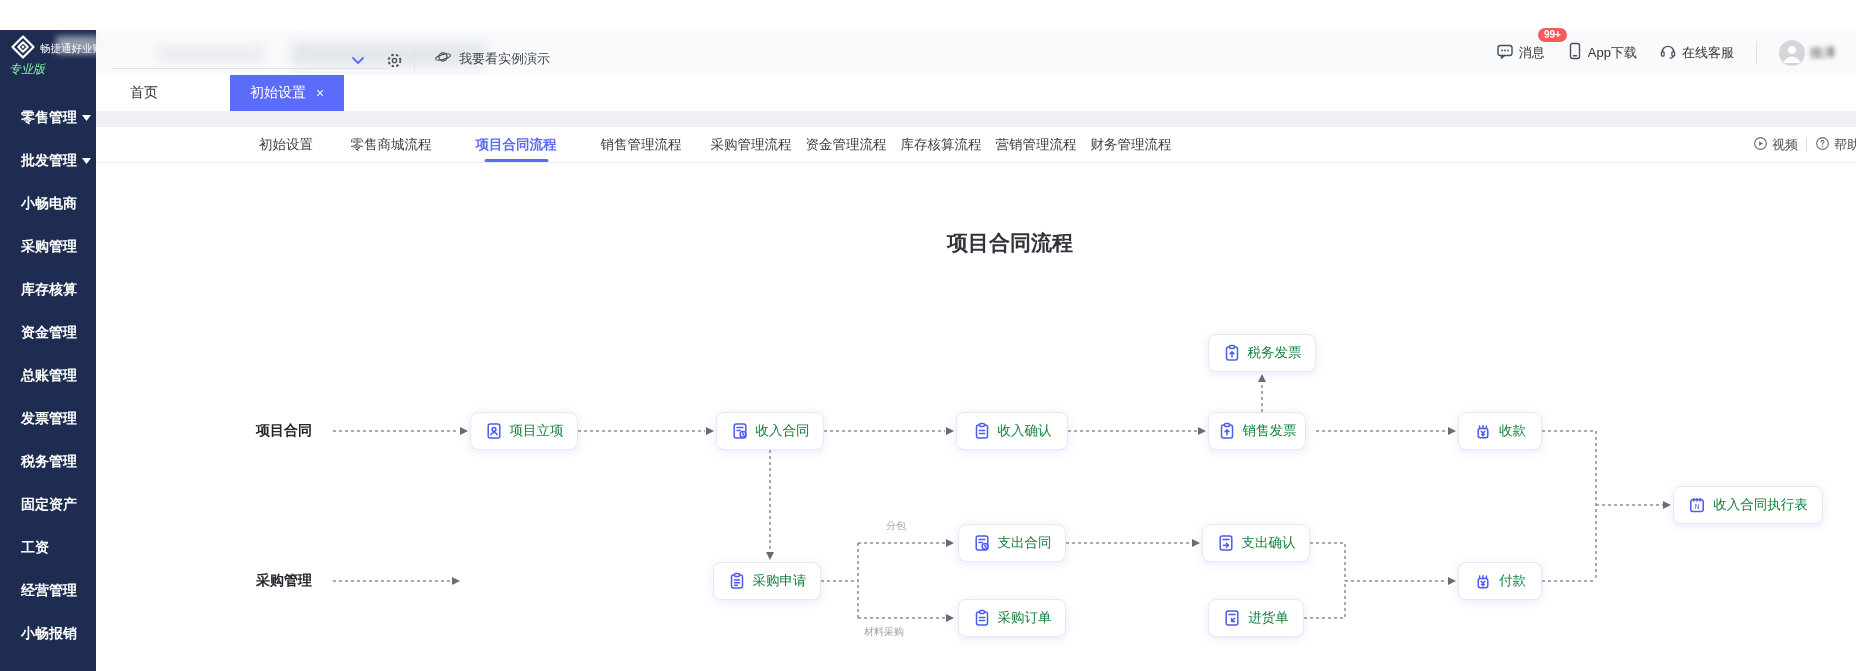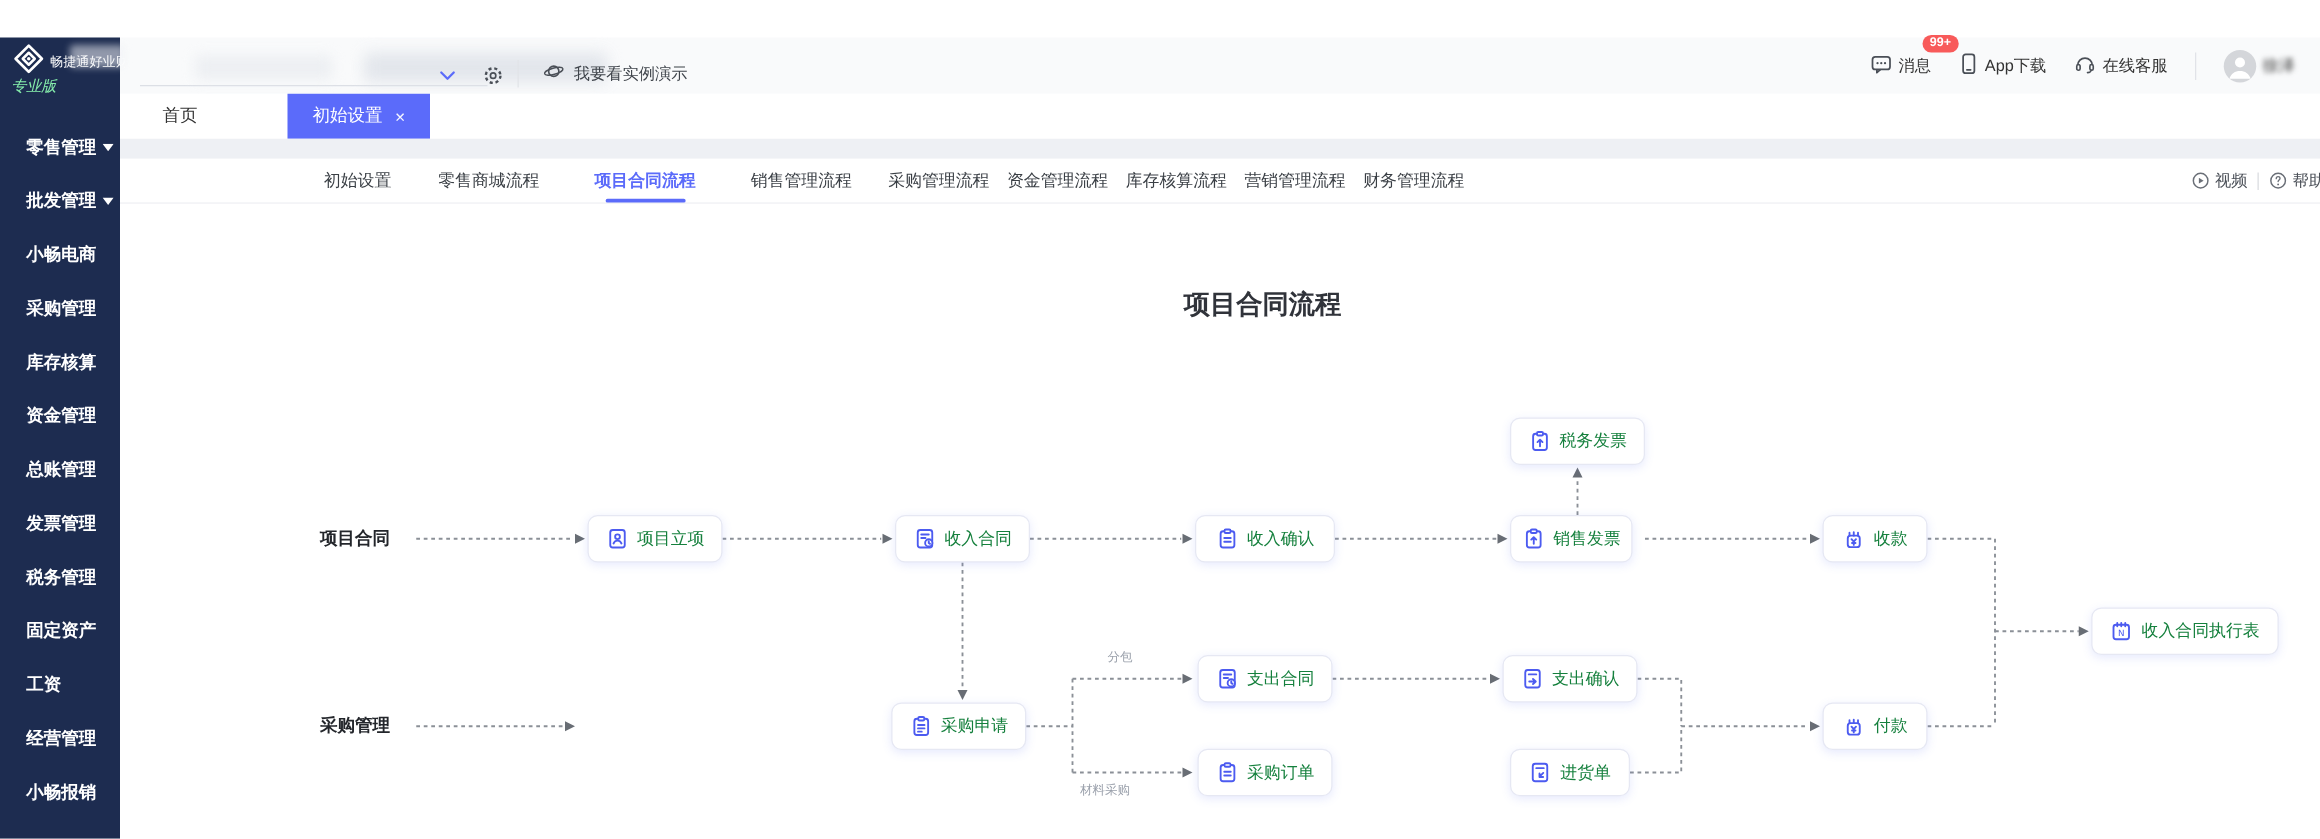--- a/index.html
+++ b/index.html
@@ -60,21 +60,21 @@
   
   .subtabs { position:absolute; left:96px; top:127px; width:1760px; height:36px; background:#fff;
     border-bottom:1px solid #ebedf2; }
   .subtab { position:absolute; top:0; height:35px; display:flex; align-items:center;
     transform:translateX(-50%); font-size:13.5px; color:#3a3f45; cursor:pointer; white-space:nowrap; }
   .subtab.active { color:#5b6bfa; font-weight:700; }
   .subtab.active::after { content:""; position:absolute; left:50%; transform:translateX(-50%);
     bottom:0; width:64px; height:3px; background:#5b6bfa; border-radius:2px; }
   .subtab-utils { position:absolute; right:-14px; top:0; height:35px; display:flex; align-items:center;
     gap:8px; font-size:13px; color:#4a4f57; padding-right:10px; }
-  .util-item { display:flex; align-items:center; gap:4px; cursor:pointer; }
+  .util-item { display:flex; align-items:flex-start; gap:4px; cursor:pointer; }
   .util-div { width:1px; height:14px; background:#d9dbe0; }
 
   
   .flow { position:absolute; left:96px; top:163px; width:1760px; height:508px; background:#fff; }
   .flow svg.edges { position:absolute; left:0; top:0; }
   .flow-title { position:absolute; left:914px; top:66px; transform:translateX(-50%);
     font-size:21px; font-weight:600; color:#30333a; white-space:nowrap; }
   .row-label { position:absolute; width:86px; text-align:right; font-size:14px; font-weight:700;
     color:#23262b; white-space:nowrap; }
   .branch-label { position:absolute; font-size:10px; color:#9aa0ab; text-align:center; white-space:nowrap; }

